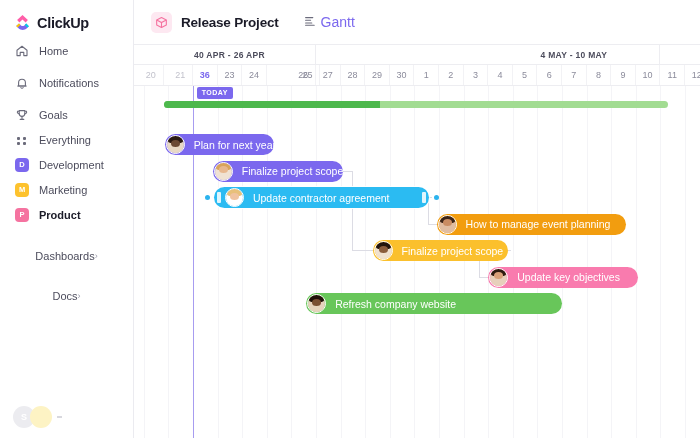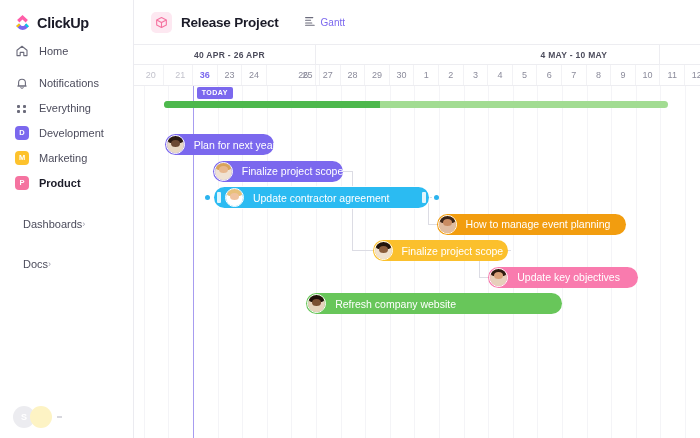--- a/index.html
+++ b/index.html
@@ -51,42 +51,42 @@
     display: flex; align-items: center; justify-content: center;
   }
   .grid-ico { width: 14px; height: 14px; flex: 0 0 14px; position: relative; }
   .grid-ico i { position: absolute; width: 3px; height: 3px; border-radius: 1px; background: #6b6b7b; }
   .grid-ico i:nth-child(1){left:2px; top:4px;}
   .grid-ico i:nth-child(2){left:8px; top:4px;}
   .grid-ico i:nth-child(3){left:2px; top:9px;}
   .grid-ico i:nth-child(4){left:8px; top:9px;}
 
   .foot-item {
-    display: flex; align-items: center; justify-content: flex-start;
-    padding: 0 23px; height: 22px; margin-top: 18px;
+    display: flex; align-items: center; justify-content: center;
+    padding: 0 15px; height: 22px; margin-top: 18px;
     font-size: 11px; color: #4c4c5c; cursor: pointer;
   }
 
   .sb-avatars { position: absolute; left: 13px; bottom: 10px; display: flex; align-items: center; }
   .sb-av { width: 22px; height: 22px; border-radius: 50%; }
   .sb-av.a1 { background: #ececf0; color: #fff; font-size: 9px; font-weight: bold; display:flex; align-items:center; justify-content:center; }
   .sb-av.a2 { background: #fdf3c4; margin-left: -5px; }
   .sb-dash { width: 5px; height: 2px; background: #d8d8de; margin-left: 5px; }
 
   
   #main { flex: 1 1 auto; position: relative; height: 438px; background: #ffffff; }
 
   #topbar { height: 44px; display: flex; align-items: center; padding-left: 17px; gap: 9px; }
   .proj-ico {
     width: 21px; height: 21px; border-radius: 5px; background: #fde8f1;
     display: flex; align-items: center; justify-content: center;
   }
   .proj-title { font-size: 13.5px; font-weight: bold; color: #1b1b28; letter-spacing: -0.2px; }
   .view-tab { display: flex; align-items: center; gap: 5px; margin-left: 16px; cursor: pointer; }
-  .view-label { font-size: 10px; color: #7b68ee; }
+  .view-label { font-size: 14px; color: #7b68ee; }
 
   
   #cal { position: absolute; left: 0; top: 44px; right: 0; bottom: 0; }
   .wk-row { height: 21px; position: relative; border-top: 1px solid #ededf1; border-bottom: 1px solid #ededf1; }
   .wk {
     position: absolute; top: 0; height: 20px; line-height: 20px; text-align: center;
     font-size: 8.5px; font-weight: bold; color: #4c4c5c; letter-spacing: 0.3px;
     border-right: 1px solid #ededf1;
   }
   .day-row { height: 21px; position: relative; border-bottom: 1px solid #ededf1; }
@@ -173,20 +173,31 @@
       <span class="nav-ico">
         <svg width="14" height="14" viewBox="0 0 14 14" fill="none" stroke="#6b6b7b" stroke-width="1.1">
           <path d="M3.6 10 V6.6 a3.4 3.4 0 0 1 6.8 0 V10 Z" stroke-linejoin="round"></path>
           <path d="M2.7 10 h8.6" stroke-linecap="round"></path>
           <path d="M5.9 11.6 a1.2 1.2 0 0 0 2.2 0" stroke-linecap="round"></path>
         </svg>
       </span>
       <span>Notifications</span>
     </div>
 
+    <div class="nav-item">
+      <span class="nav-ico">
+        <svg width="14" height="14" viewBox="0 0 14 14" fill="none" stroke="#6b6b7b" stroke-width="1.1">
+          <path d="M4.2 2.6 h5.6 v3 a2.8 2.8 0 0 1 -5.6 0 Z" stroke-linejoin="round"></path>
+          <path d="M4.2 3.2 H2.6 a1.6 1.6 0 0 0 1.8 2.4"></path>
+          <path d="M9.8 3.2 h1.6 a1.6 1.6 0 0 1 -1.8 2.4"></path>
+          <path d="M7 8.5 v2.1 M5.2 11.4 h3.6" stroke-linecap="round"></path>
+        </svg>
+      </span>
+      <span>Goals</span>
+    </div>
 
 
     <div class="space-item">
       <span class="grid-ico">
           <i></i>
           <i></i>
           <i></i>
           <i></i>
         </span>
       <span>Everything</span>

